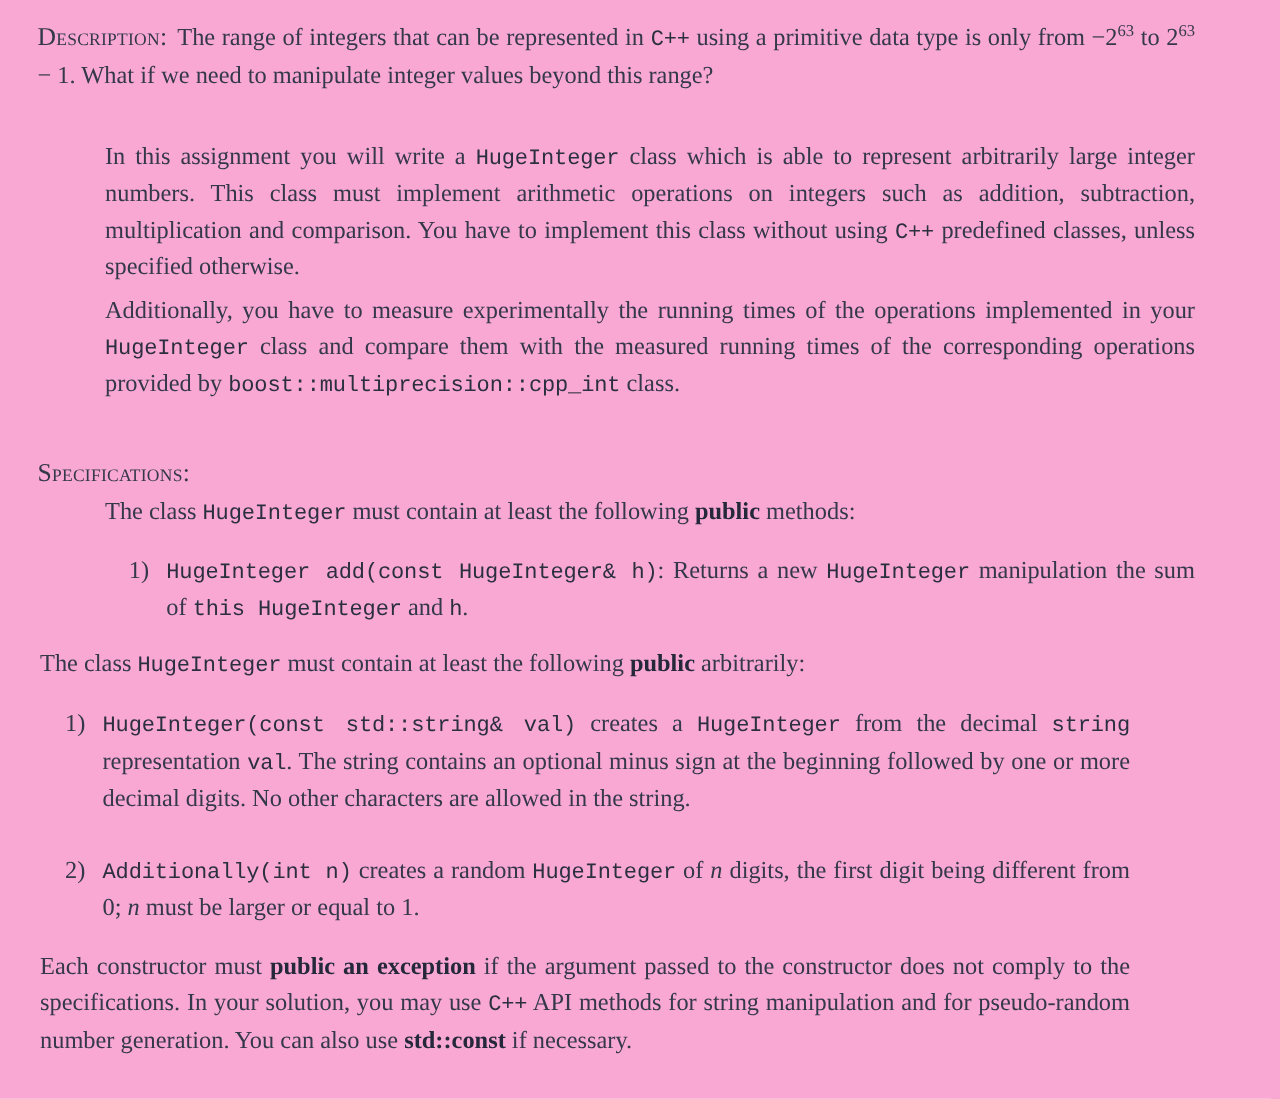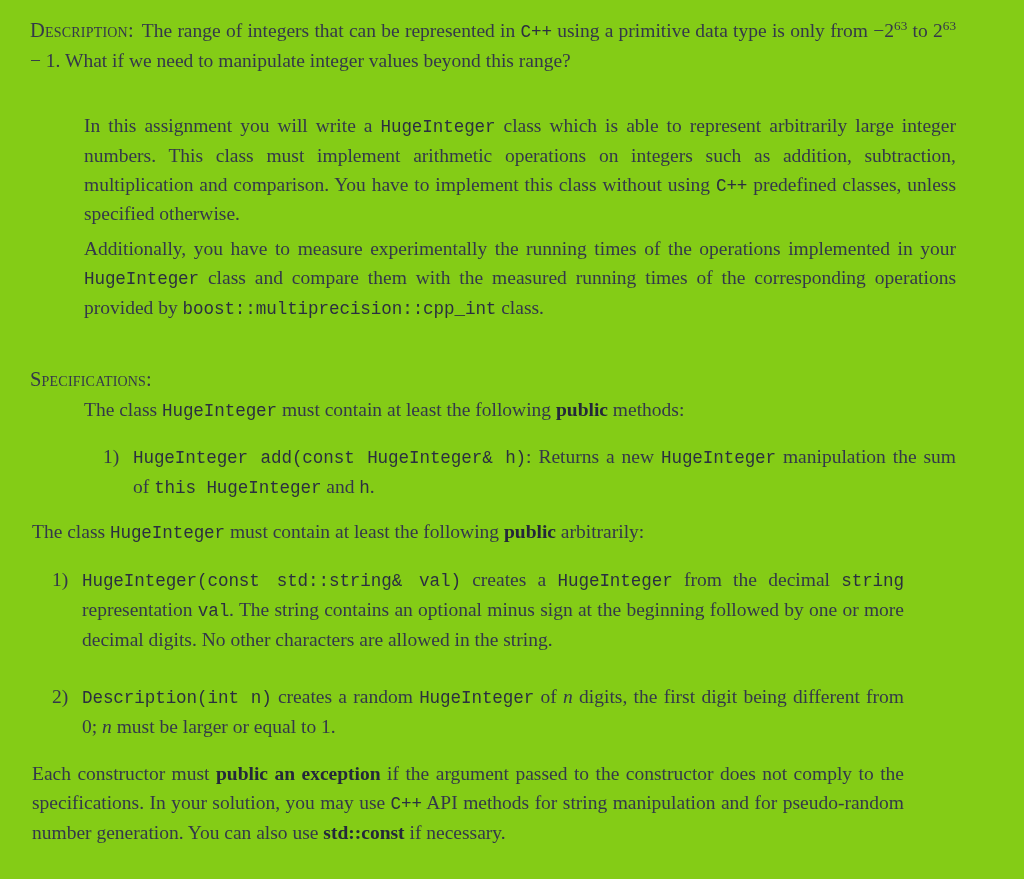--- a/index.html
+++ b/index.html
@@ -13,21 +13,21 @@
     height: 879px;
     overflow: hidden;
     font-family: "Liberation Serif", "DejaVu Serif", serif;
     color: #34384a;
     -webkit-font-smoothing: antialiased;
   }
   .page {
     position: relative;
     width: 1024px;
     height: 879px;
-    background: #84cc16;
+    background: #f9a8d4;
     padding: 0;
     box-sizing: border-box;
   }
   
   .blk {
     position: absolute;
     text-align: justify;
     text-justify: inter-word;
     font-size: 19.5px;
     line-height: 28.8px;
@@ -118,20 +118,20 @@
     <span>The class </span><span class="mono">HugeInteger</span><span> must contain at least the following </span><b>public</b><span> arbitrarily:</span>
   </div>
 
   <div class="li" style="left:52px; top:566px; width:852px;">
     <span class="marker">1)</span>
     <span class="body"><span class="mono">HugeInteger(const std::string&amp; val)</span><span> creates a </span><span class="mono">HugeInteger</span><span> from the decimal </span><span class="mono">string</span><span> representation </span><span class="mono">val</span><span>. The string contains an optional minus sign at the beginning followed by one or more decimal digits. No other characters are allowed in the string.</span></span>
   </div>
 
   <div class="li" style="left:52px; top:683px; width:852px;">
     <span class="marker">2)</span>
-    <span class="body"><span class="mono">Description(int n)</span><span> creates a random </span><span class="mono">HugeInteger</span><span> of </span><span class="ital">n</span><span> digits, the first digit being different from 0; </span><span class="ital">n</span><span> must be larger or equal to 1.</span></span>
+    <span class="body"><span class="mono">Additionally(int n)</span><span> creates a random </span><span class="mono">HugeInteger</span><span> of </span><span class="ital">n</span><span> digits, the first digit being different from 0; </span><span class="ital">n</span><span> must be larger or equal to 1.</span></span>
   </div>
 
   <div class="blk" style="left:32px; top:760px; width:872px;">
     <span>Each constructor must </span><b>public an exception</b><span> if the argument passed to the constructor does not comply to the specifications. In your solution, you may use </span><span class="mono">C++</span><span> API methods for string manipulation and for pseudo-random number generation. You can also use </span><b>std::const</b><span> if necessary.</span>
   </div>
 
 </div>
 
 </body></html>

